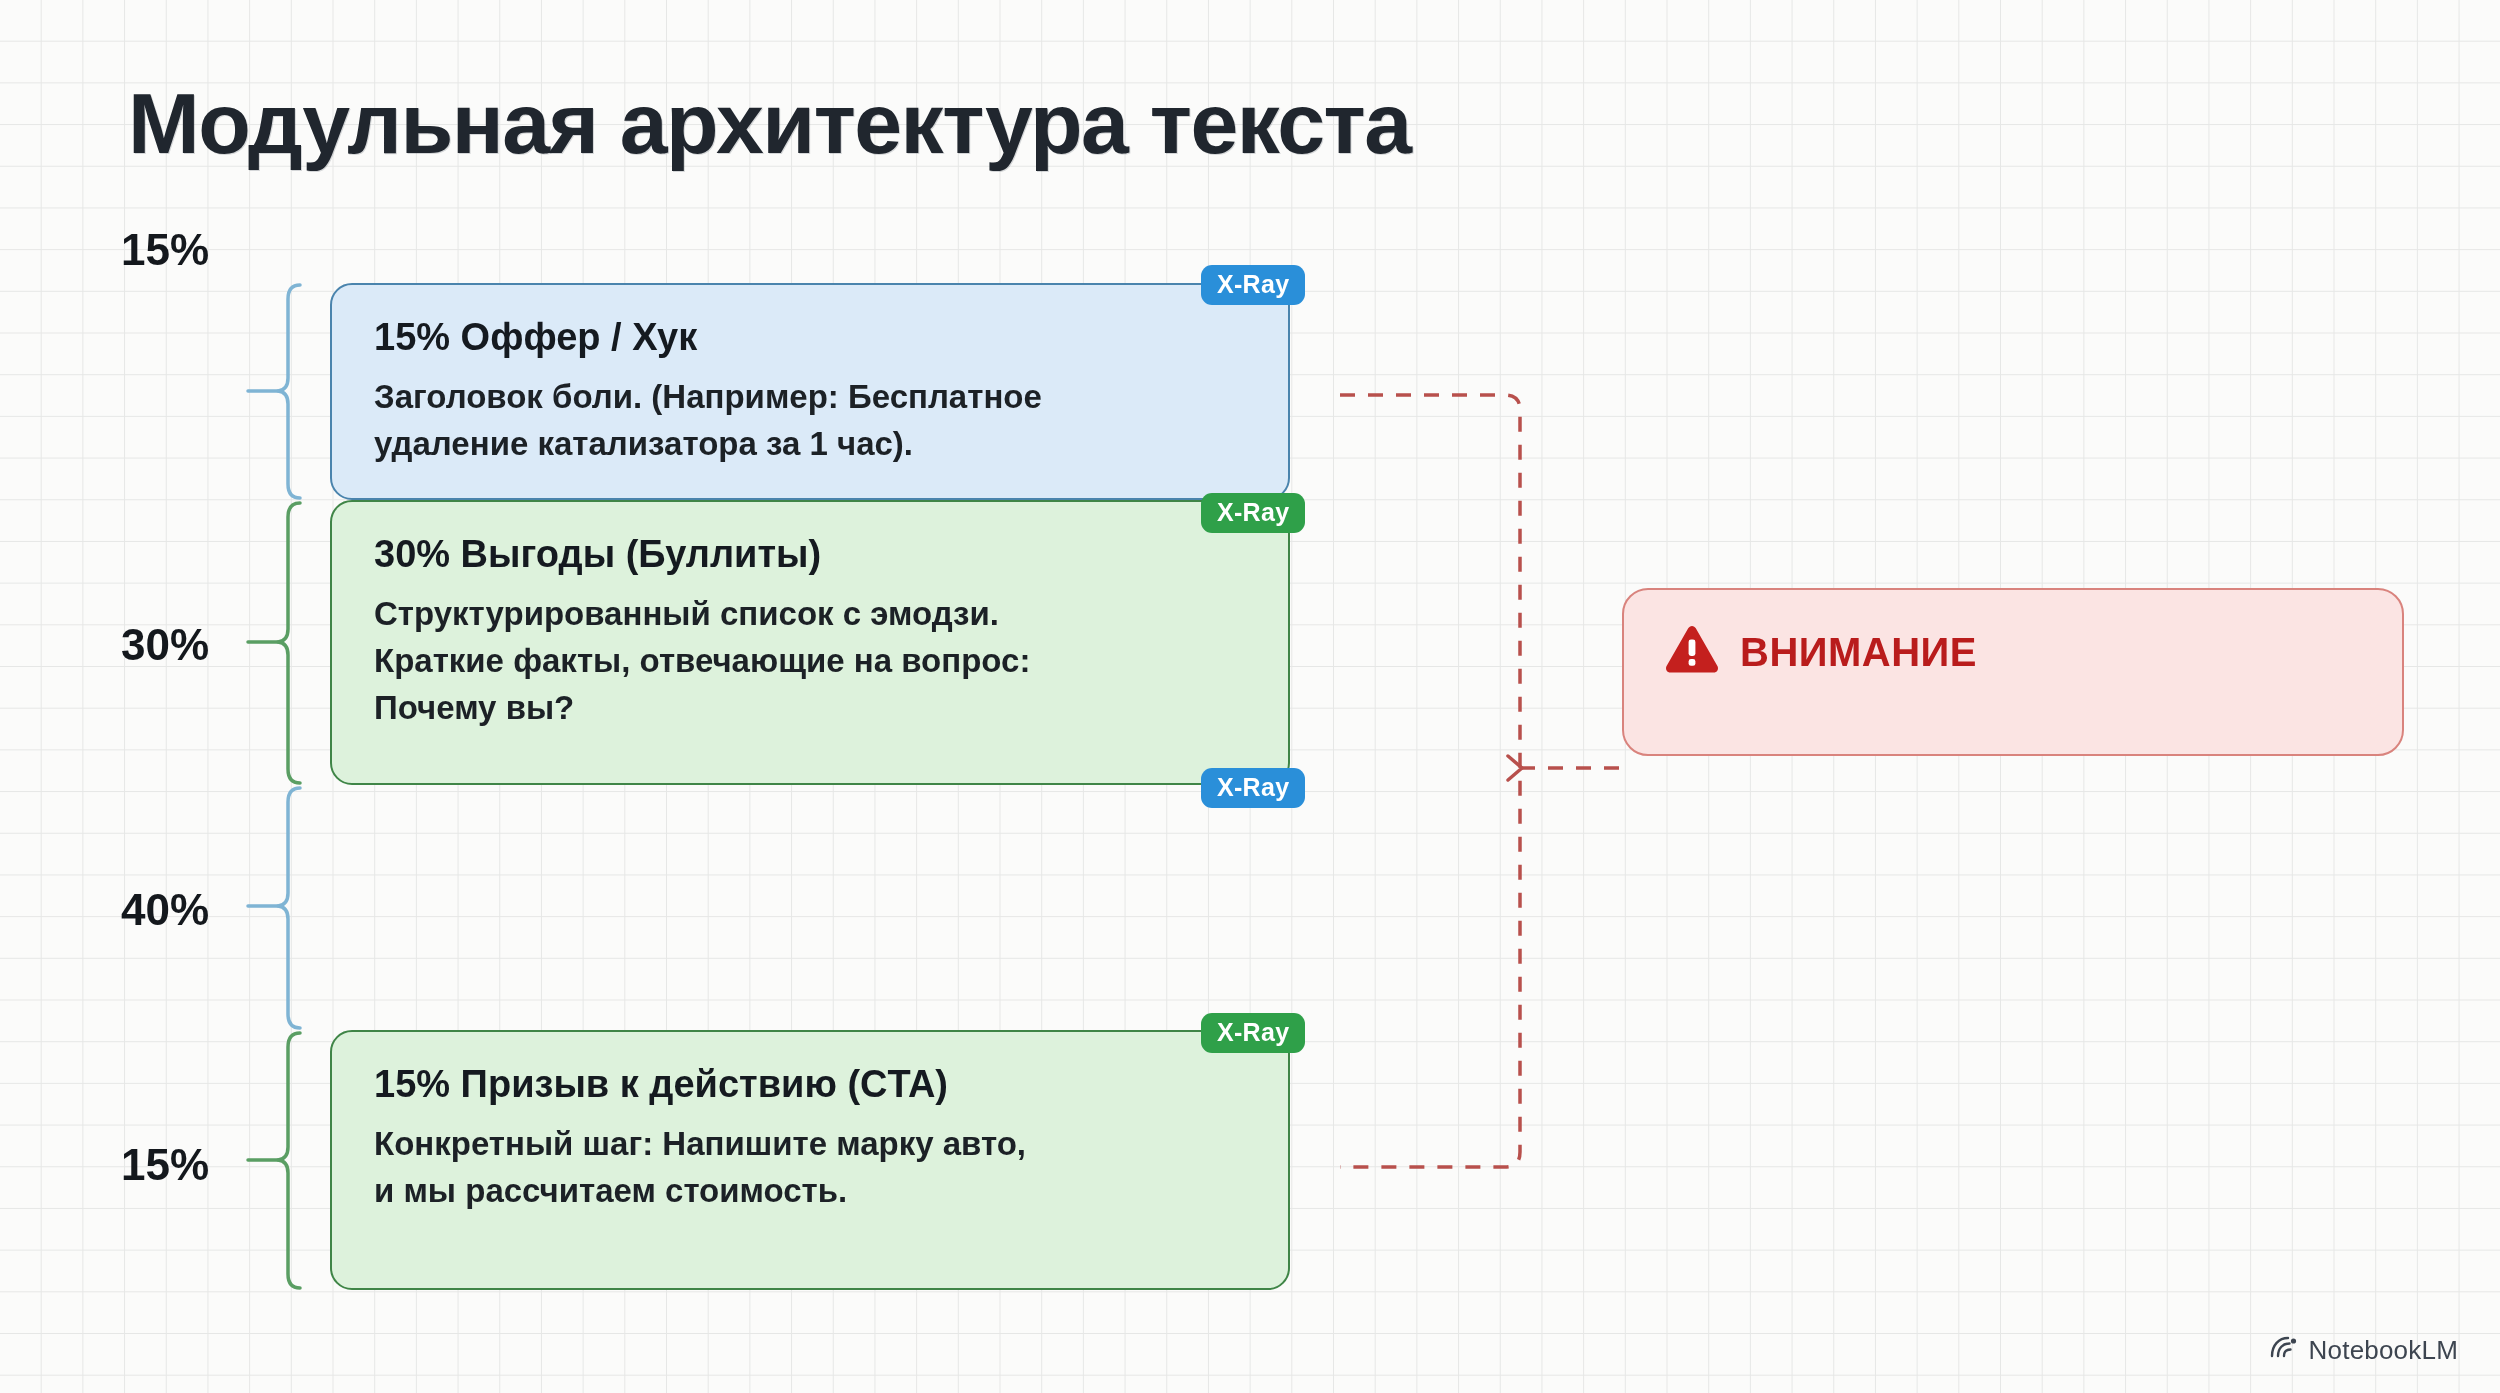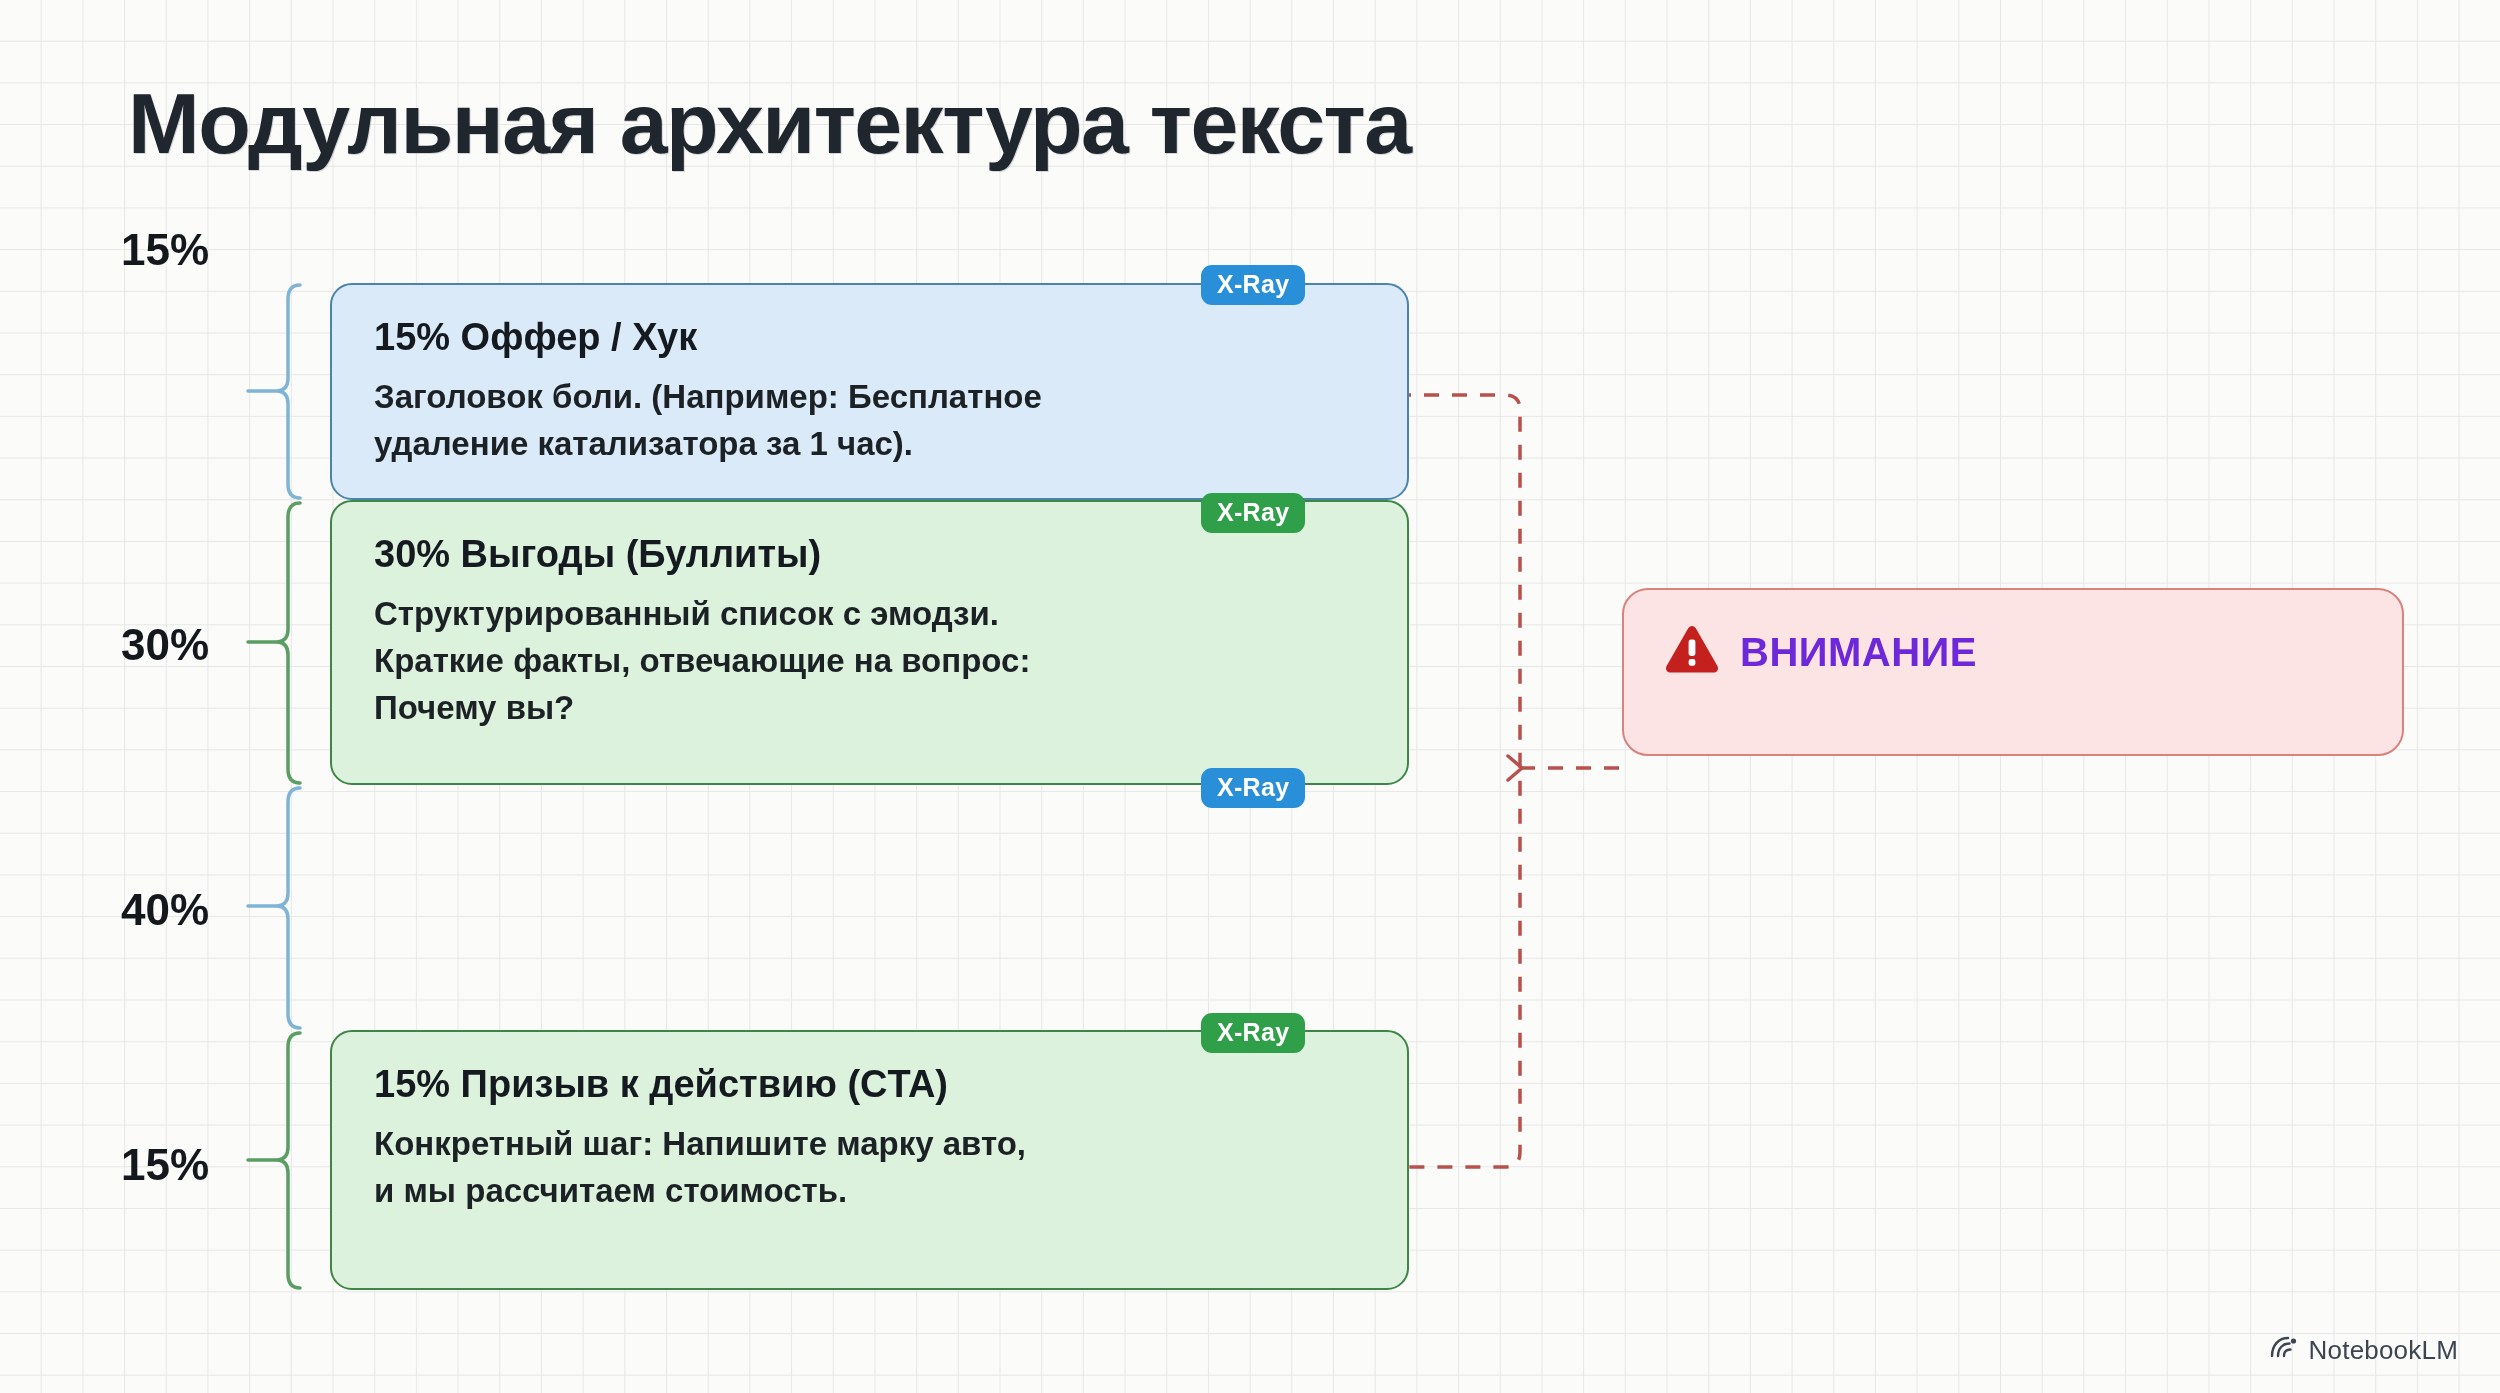--- a/index.html
+++ b/index.html
@@ -59,21 +59,21 @@
     color: #14181d;
     text-align: center;
     width: 150px;
     white-space: nowrap;
   }
 
   
   .card {
     position: absolute;
     left: 330px;
-    width: 1079px;
+    width: 960px;
     box-sizing: border-box;
     border-radius: 22px;
     padding: 30px 64px 26px 42px;
   }
   .card.blue {
     background: #dbeaf8;
     border: 2.5px solid #4a84ad;
   }
   .card.green {
     background: #ddf2dc;
@@ -124,21 +124,21 @@
   }
   #warn-head {
     display: flex;
     align-items: center;
     gap: 20px;
     margin-bottom: 34px;
   }
   #warn-title {
     font-size: 40px;
     font-weight: 700;
-    color: #6d28d9;
+    color: #b91c1c;
     letter-spacing: .5px;
     line-height: 1;
   }
   #warn-body {
     font-size: 34px;
     color: #1c2126;
     line-height: 1.44;
     white-space: pre-line;
   }
 

